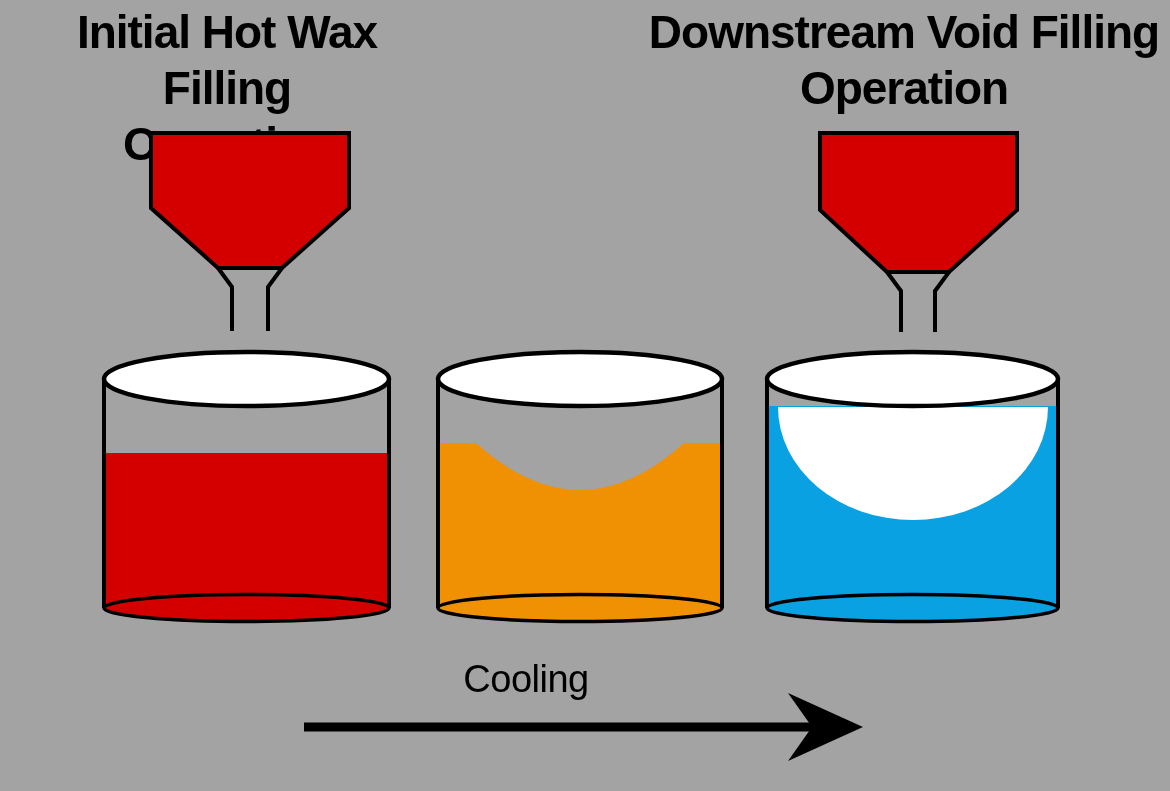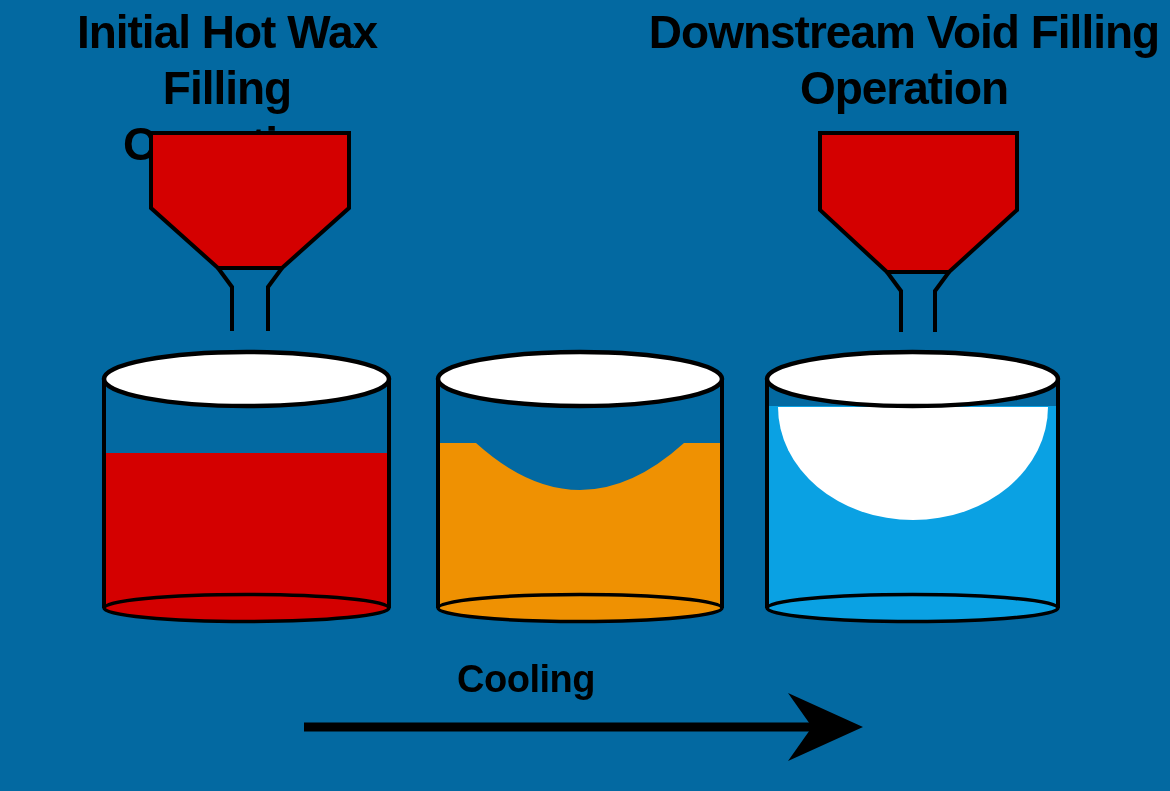--- a/index.html
+++ b/index.html
@@ -5,21 +5,21 @@
   html, body {
     margin: 0;
     padding: 0;
     background: #ffffff;
     font-family: "Liberation Sans", sans-serif;
   }
   .stage {
     position: relative;
     width: 1170px;
     height: 791px;
-    background: #0369a1;
+    background: #a3a3a3;
     overflow: hidden;
   }
   .diagram-svg {
     position: absolute;
     left: 0;
     top: 0;
     width: 1170px;
     height: 791px;
   }
   .title {
@@ -35,21 +35,21 @@
   .title-left  { left: 7px;   width: 440px; }
   .title-right { left: 634px; width: 540px; }
   .title-line { display: block; }
   .cooling-label {
     position: absolute;
     left: 376px;
     top: 657px;
     width: 300px;
     text-align: center;
     font-size: 38px;
-    font-weight: 700;
+    font-weight: 400;
     letter-spacing: -0.5px;
     line-height: 44px;
     color: #000000;
   }
   
   .rim    { fill: #ffffff; stroke: #000000; stroke-width: 4.5; }
   .wall   { stroke: #000000; stroke-width: 4; }
   .bottom { fill: none; stroke: #000000; stroke-width: 3.5; }
   .outline  { fill: none; stroke: #000000; stroke-width: 4; }
   .outlined { stroke: #000000; stroke-width: 4; }

